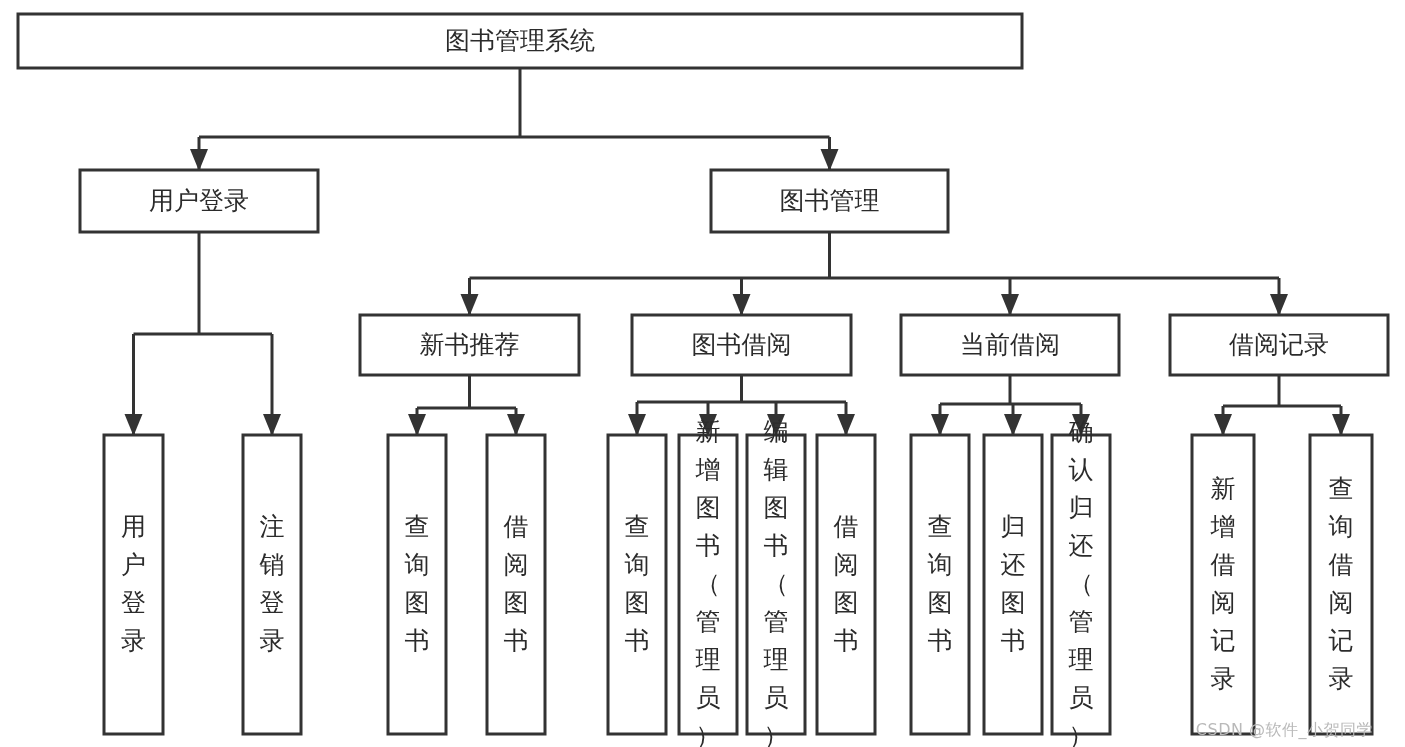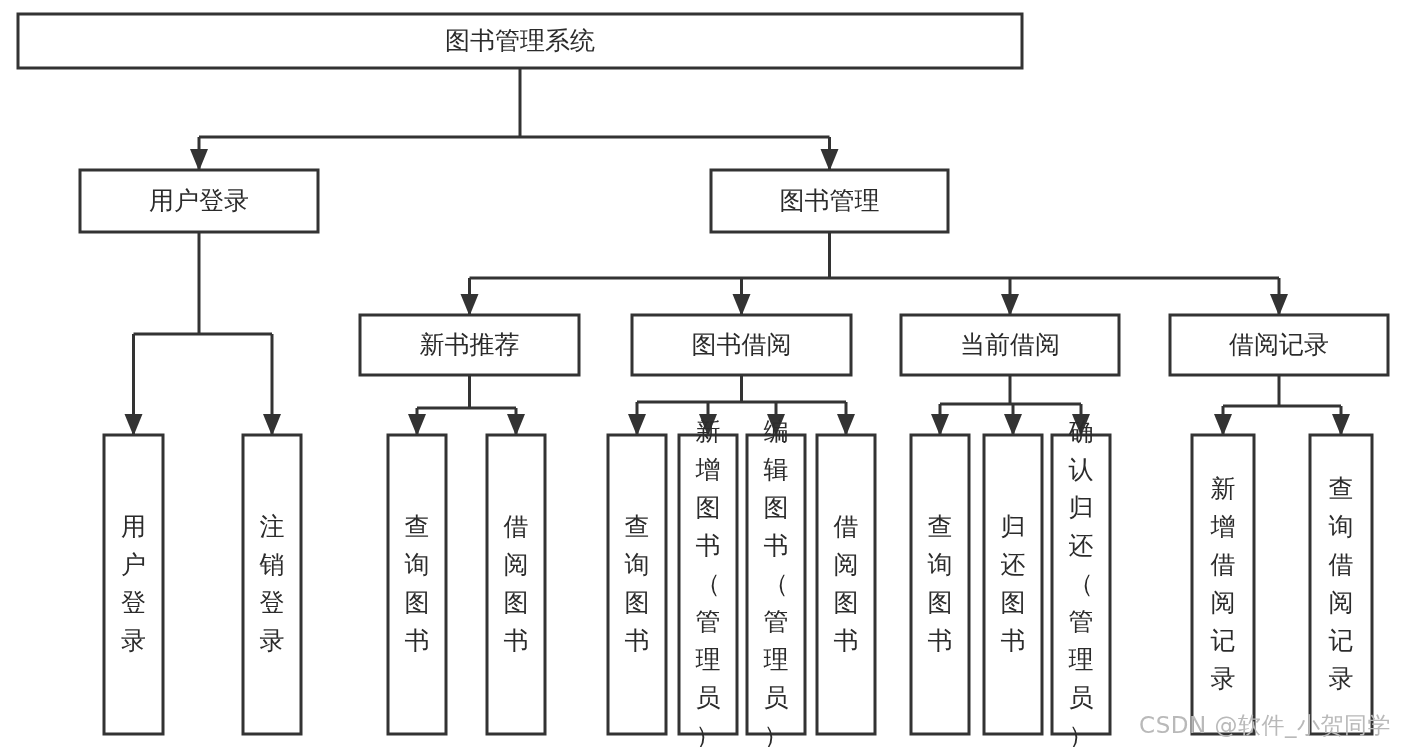--- a/index.html
+++ b/index.html
@@ -54,24 +54,24 @@
   }
   .leaf-label-char {
     fill: #2b2b2b;
     font-family: "DejaVu Sans", "Liberation Sans", sans-serif;
     font-size: 25px;
     text-anchor: middle;
     dominant-baseline: middle;
   }
   .watermark {
     position: absolute;
-    right: 14px;
+    right: 32px;
     bottom: 6px;
     color: #b9b9b9;
-    font-size: 23px;
+    font-size: 16px;
     font-family: "DejaVu Sans", "Liberation Sans", sans-serif;
     white-space: nowrap;
     letter-spacing: 0.5px;
     pointer-events: none;
   }
 </style>
 </head>
 <body>
 
 <div id="diagram-root">

